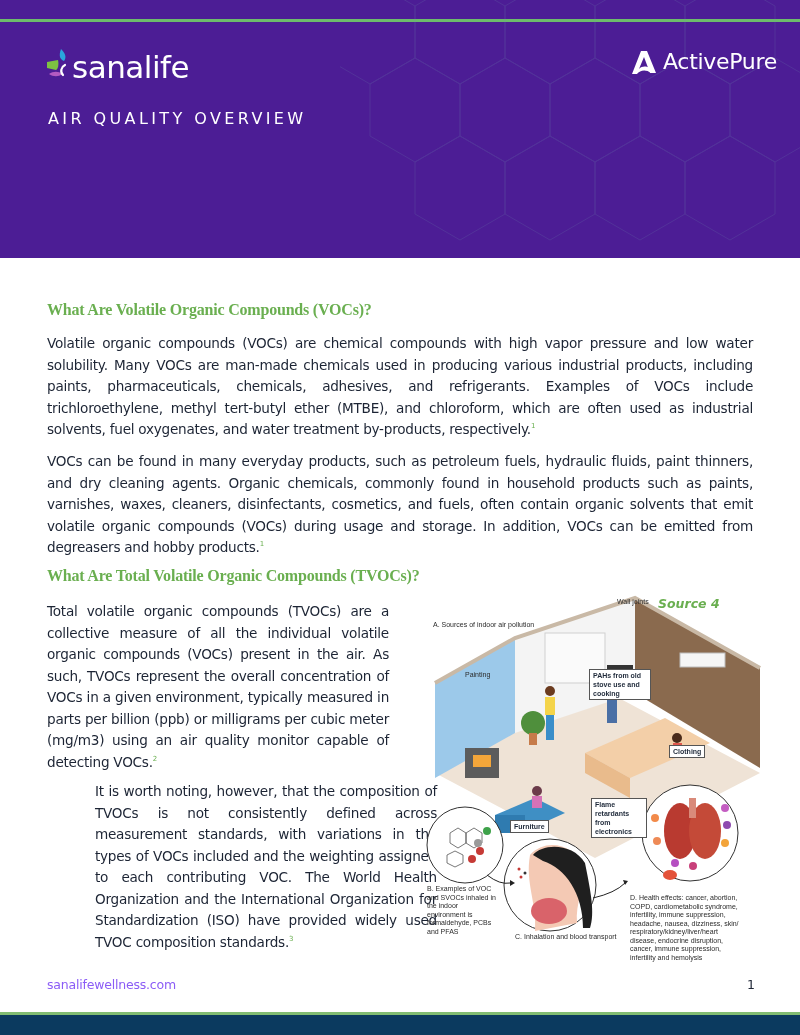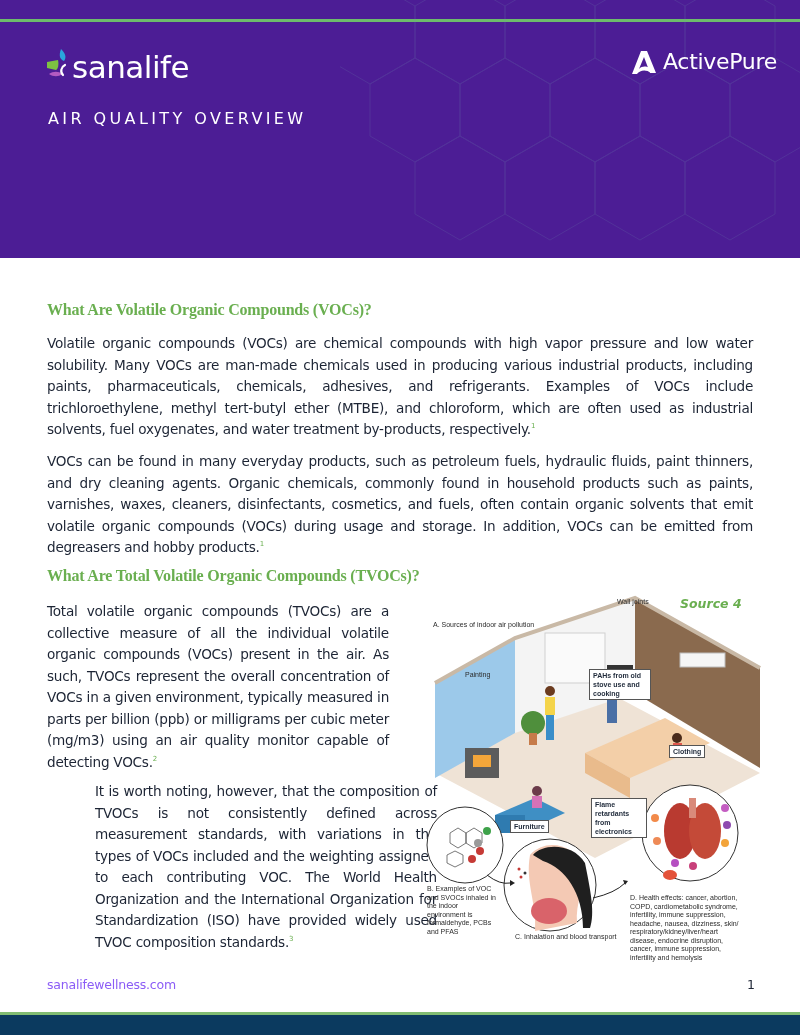--- a/index.html
+++ b/index.html
@@ -24,21 +24,21 @@
   sup.ref { font-size: 7px; color: #6aaf50; vertical-align: super; line-height: 0; }
 
   .s1-heading { position: absolute; left: 47px; top: 301px; }
   .s1-p1 { position: absolute; left: 47px; top: 333px; width: 706px; }
   .s1-p2 { position: absolute; left: 47px; top: 451px; width: 706px; }
   .s2-heading { position: absolute; left: 47px; top: 567px; text-align: right; }
   .s2-p1 { position: absolute; left: 47px; top: 601px; width: 342px; letter-spacing: 0; }
   .s2-p2 { position: absolute; left: 47px; top: 781px; width: 342px; letter-spacing: 0; margin-left: 48px; }
 
   .figure { position: absolute; left: 425px; top: 593px; width: 340px; height: 362px; }
-  .fig-source { position: absolute; left: 680px; top: 596px; font-family: "DejaVu Sans", sans-serif; font-weight: 700; font-style: italic; font-size: 12.5px; color: #6aaf50; }
+  .fig-source { position: absolute; left: 658px; top: 596px; font-family: "DejaVu Sans", sans-serif; font-weight: 700; font-style: italic; font-size: 12.5px; color: #6aaf50; }
   .fig-label { position: absolute; font-family: "Liberation Sans", sans-serif; font-size: 7px; color: #2a2a2a; line-height: 8.5px; }
   .fig-box { position: absolute; font-family: "Liberation Sans", sans-serif; font-size: 7px; font-weight: 700; color: #1f2a3a; background: #fff; border: 1px solid #555; padding: 1px 3px; line-height: 9px; }
 
   .footer-url { position: absolute; left: 47px; top: 977px; font-family: "DejaVu Sans", sans-serif; font-size: 12.5px; color: #8b5cf6; letter-spacing: -0.2px; }
   .footer-page { position: absolute; left: 747px; top: 977px; font-family: "DejaVu Sans", sans-serif; font-size: 12.5px; color: #1c2434; }
   .footer-band { position: absolute; left: 0; top: 1012px; width: 800px; height: 23px; background: #0b3a5f; }
   .footer-rule { position: absolute; left: 0; top: 1012px; width: 800px; height: 3px; background: #82bc72; }
 </style>
 </head>
 <body>

